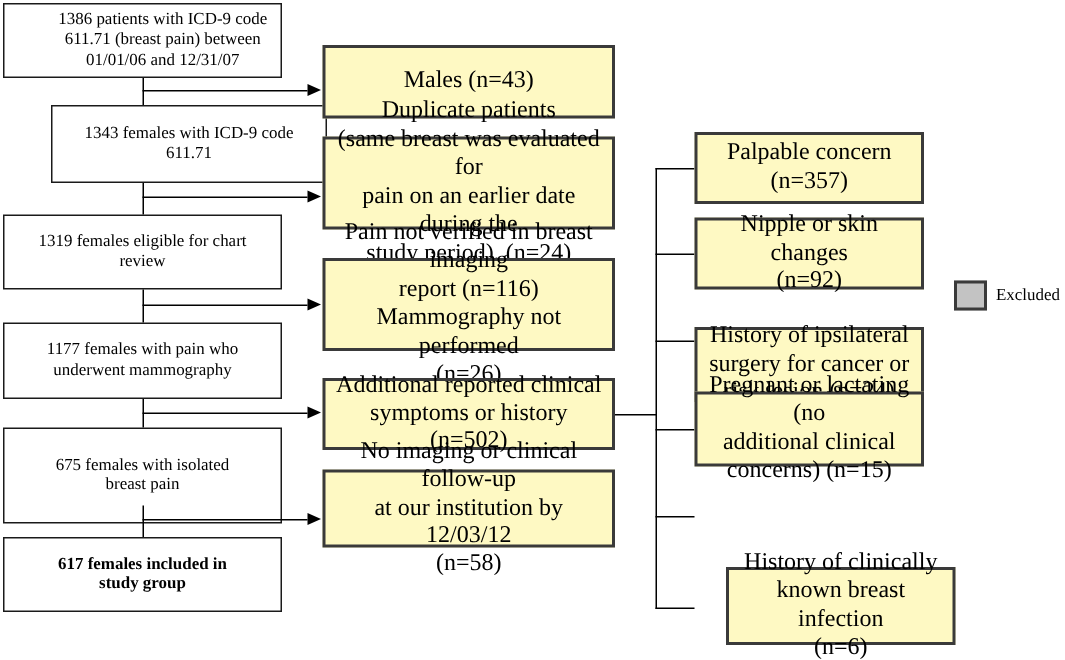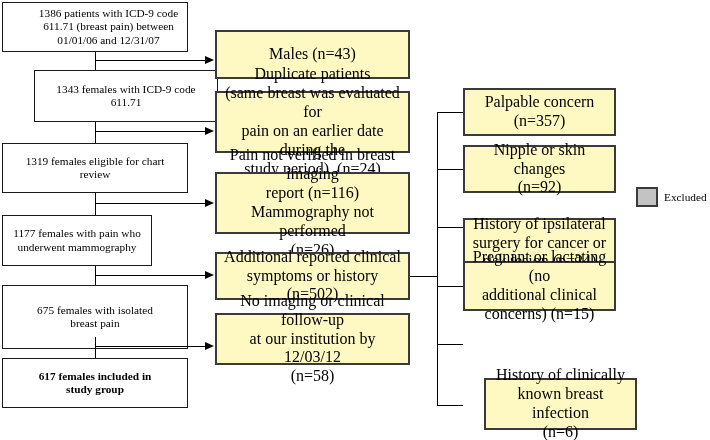--- a/index.html
+++ b/index.html
@@ -100,21 +100,21 @@
   <div class="node white" style="left:2px; top:70px; width:184px; height:52px;margin-left:32px;">
     <span class="node-text">1343 females with ICD-9 code
 611.71</span>
   </div>
 
   <div class="node white" style="left:2px; top:143px; width:186px; height:50px;">
     <span class="node-text">1319 females eligible for chart
 review</span>
   </div>
 
-  <div class="node white" style="left:2px; top:215px; width:150px; height:51px;">
+  <div class="node white" style="left:2px; top:215px; width:186px; height:51px;">
     <span class="node-text">1177 females with pain who
 underwent mammography</span>
   </div>
 
   <div class="node white" style="left:2px; top:285px; width:186px; height:64px;">
     <span class="node-text">675 females with isolated
 breast pain</span>
   </div>
 
   <div class="node white bold" style="left:2px; top:358px; width:186px; height:50px;">

